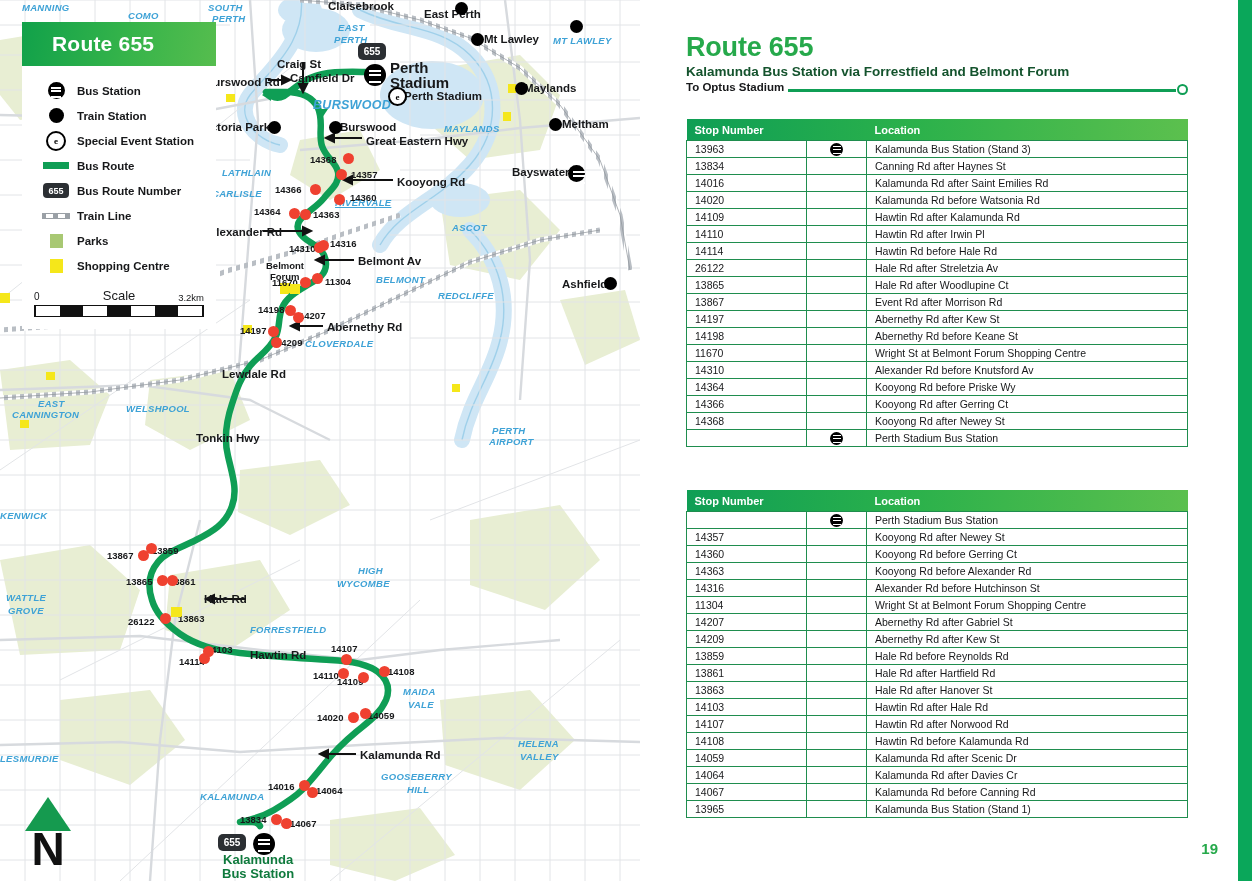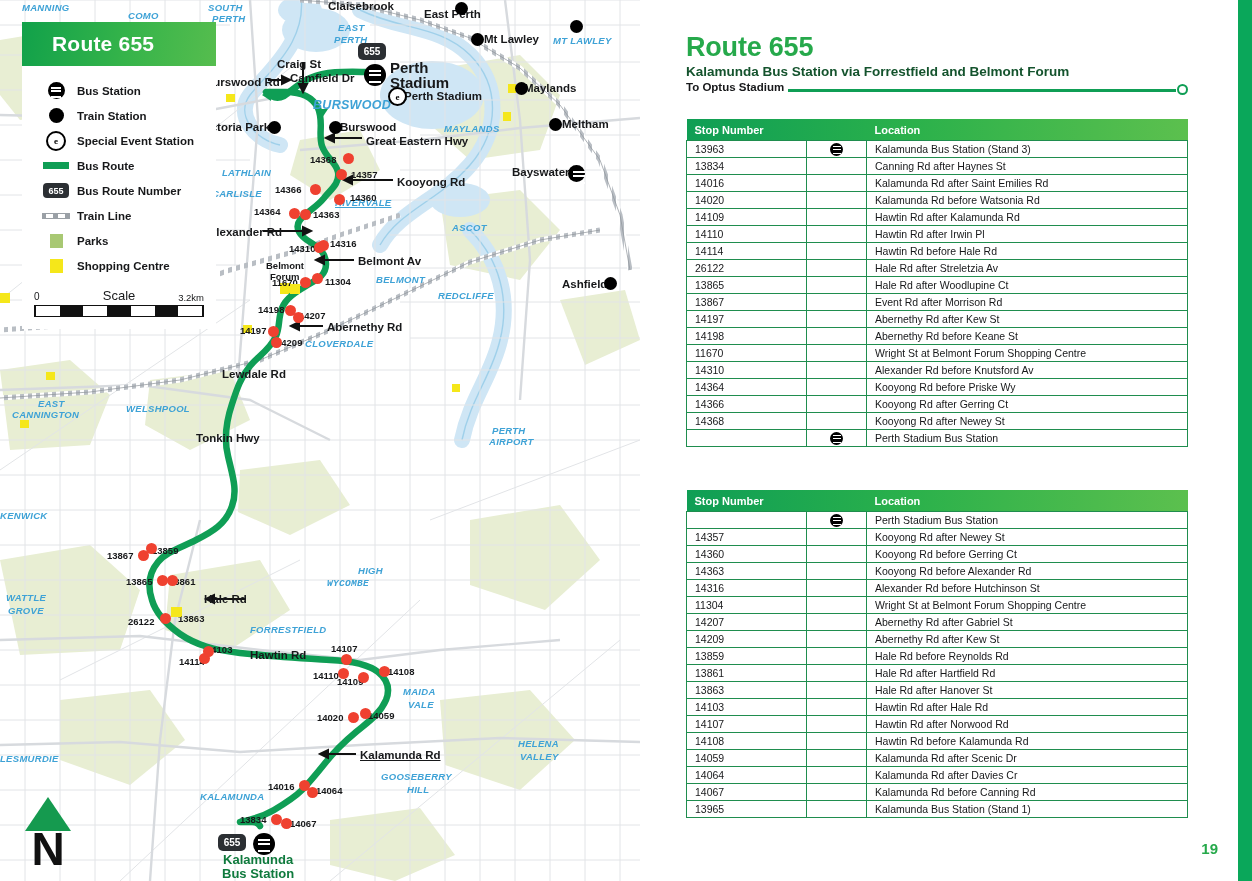--- a/index.html
+++ b/index.html
@@ -421,21 +421,21 @@
       <div class="mlabel suburb small" style="left: 305px; top: 338px;">CLOVERDALE</div>
       <div class="mlabel suburb small" style="left: 126px; top: 361px; margin-top: 42px;">WELSHPOOL</div>
       <div class="mlabel suburb small" style="left: 38px; top: 398px;">EAST</div>
       <div class="mlabel suburb small" style="left: 12px; top: 409px;">CANNINGTON</div>
       <div class="mlabel suburb small" style="left: 492px; top: 425px;">PERTH</div>
       <div class="mlabel suburb small" style="left: 489px; top: 436px;">AIRPORT</div>
       <div class="mlabel suburb small" style="left: 0px; top: 510px;">KENWICK</div>
       <div class="mlabel suburb small" style="left: 6px; top: 592px;">WATTLE</div>
       <div class="mlabel suburb small" style="left: 8px; top: 605px;">GROVE</div>
       <div class="mlabel suburb small" style="left: 358px; top: 565px;">HIGH</div>
-      <div class="mlabel suburb small" style="left: 327px; top: 578px; font-family: Liberation Mono, monospace;">WYCOMBE</div>
+      <div class="mlabel suburb small" style="left: 337px; top: 578px;">WYCOMBE</div>
       <div class="mlabel suburb small" style="left: 250px; top: 624px;">FORRESTFIELD</div>
       <div class="mlabel suburb small" style="left: 403px; top: 686px;">MAIDA</div>
       <div class="mlabel suburb small" style="left: 408px; top: 699px;">VALE</div>
       <div class="mlabel suburb small" style="left: 518px; top: 738px;">HELENA</div>
       <div class="mlabel suburb small" style="left: 520px; top: 751px;">VALLEY</div>
       <div class="mlabel suburb small" style="left: 381px; top: 771px;">GOOSEBERRY</div>
       <div class="mlabel suburb small" style="left: 407px; top: 784px;">HILL</div>
       <div class="mlabel suburb small" style="left: 200px; top: 791px;">KALAMUNDA</div>
       <div class="mlabel suburb small" style="left: 0px; top: 753px;">LESMURDIE</div>
     </div>
@@ -446,21 +446,21 @@
       <div class="mlabel roadlbl" style="left: 290px; top: 72px;">Camfield Dr</div>
       <div class="mlabel roadlbl" style="left: 366px; top: 135px;">Great Eastern Hwy</div>
       <div class="mlabel roadlbl" style="left: 397px; top: 176px;">Kooyong Rd</div>
       <div class="mlabel roadlbl" style="left: 208px; top: 226px;">Alexander Rd</div>
       <div class="mlabel roadlbl" style="left: 358px; top: 255px;">Belmont Av</div>
       <div class="mlabel roadlbl" style="left: 327px; top: 321px;">Abernethy Rd</div>
       <div class="mlabel roadlbl" style="left: 196px; top: 432px;">Tonkin Hwy</div>
       <div class="mlabel roadlbl" style="left: 222px; top: 368px;">Lewdale Rd</div>
       <div class="mlabel roadlbl" style="left: 204px; top: 593px;">Hale Rd</div>
       <div class="mlabel roadlbl" style="left: 250px; top: 649px;">Hawtin Rd</div>
-      <div class="mlabel roadlbl" style="left: 360px; top: 749px; text-decoration: underline;">Kalamunda Rd</div>
+      <div class="mlabel roadlbl" style="left: 360px; top: 749px;">Kalamunda Rd</div>
     </div>
 
   <div id="station-layer">
       <div class="mlabel stationlbl" style="left: 328px; top: 0px;">Claisebrook</div>
       <div class="mlabel stationlbl" style="left: 424px; top: 8px;">East Perth</div>
       <div class="mlabel stationlbl" style="left: 484px; top: 33px;">Mt Lawley</div>
       <div class="mlabel stationlbl" style="left: 524px; top: 82px;">Maylands</div>
       <div class="mlabel stationlbl" style="left: 562px; top: 118px;">Meltham</div>
       <div class="mlabel stationlbl" style="left: 512px; top: 166px;">Bayswater</div>
       <div class="mlabel stationlbl" style="left: 562px; top: 278px;">Ashfield</div>

